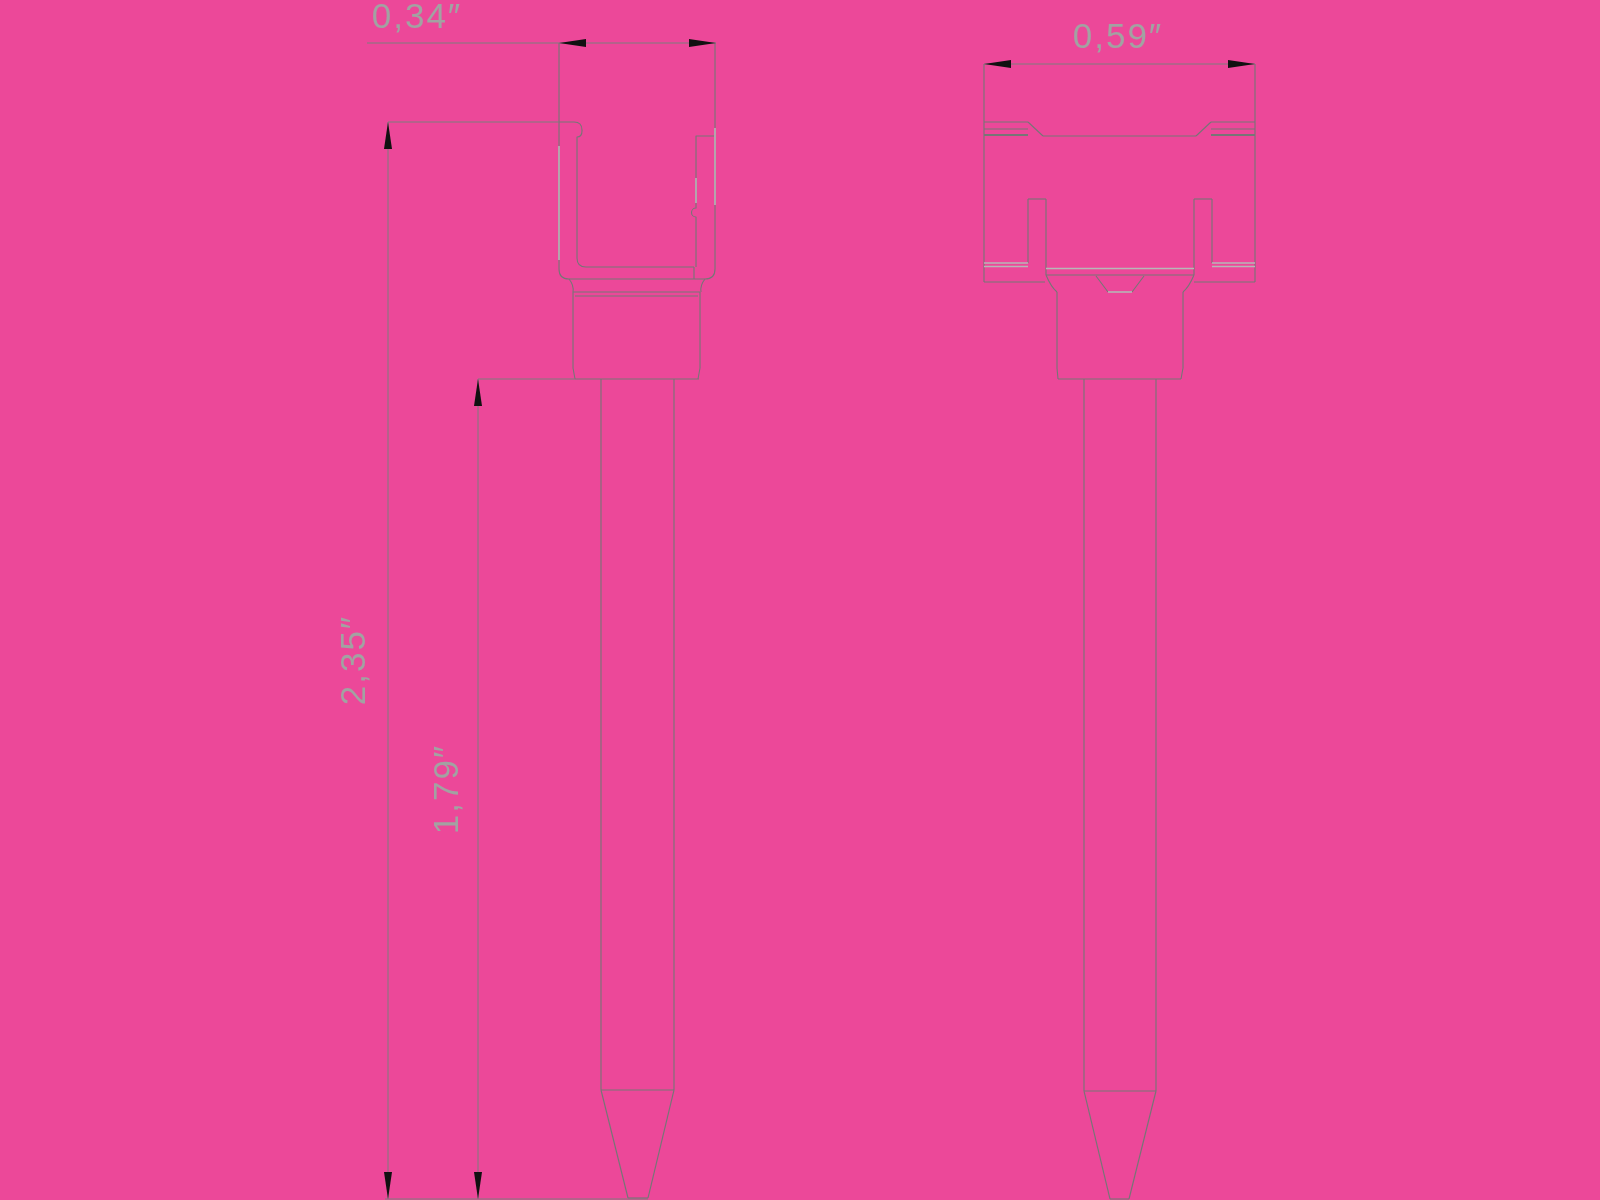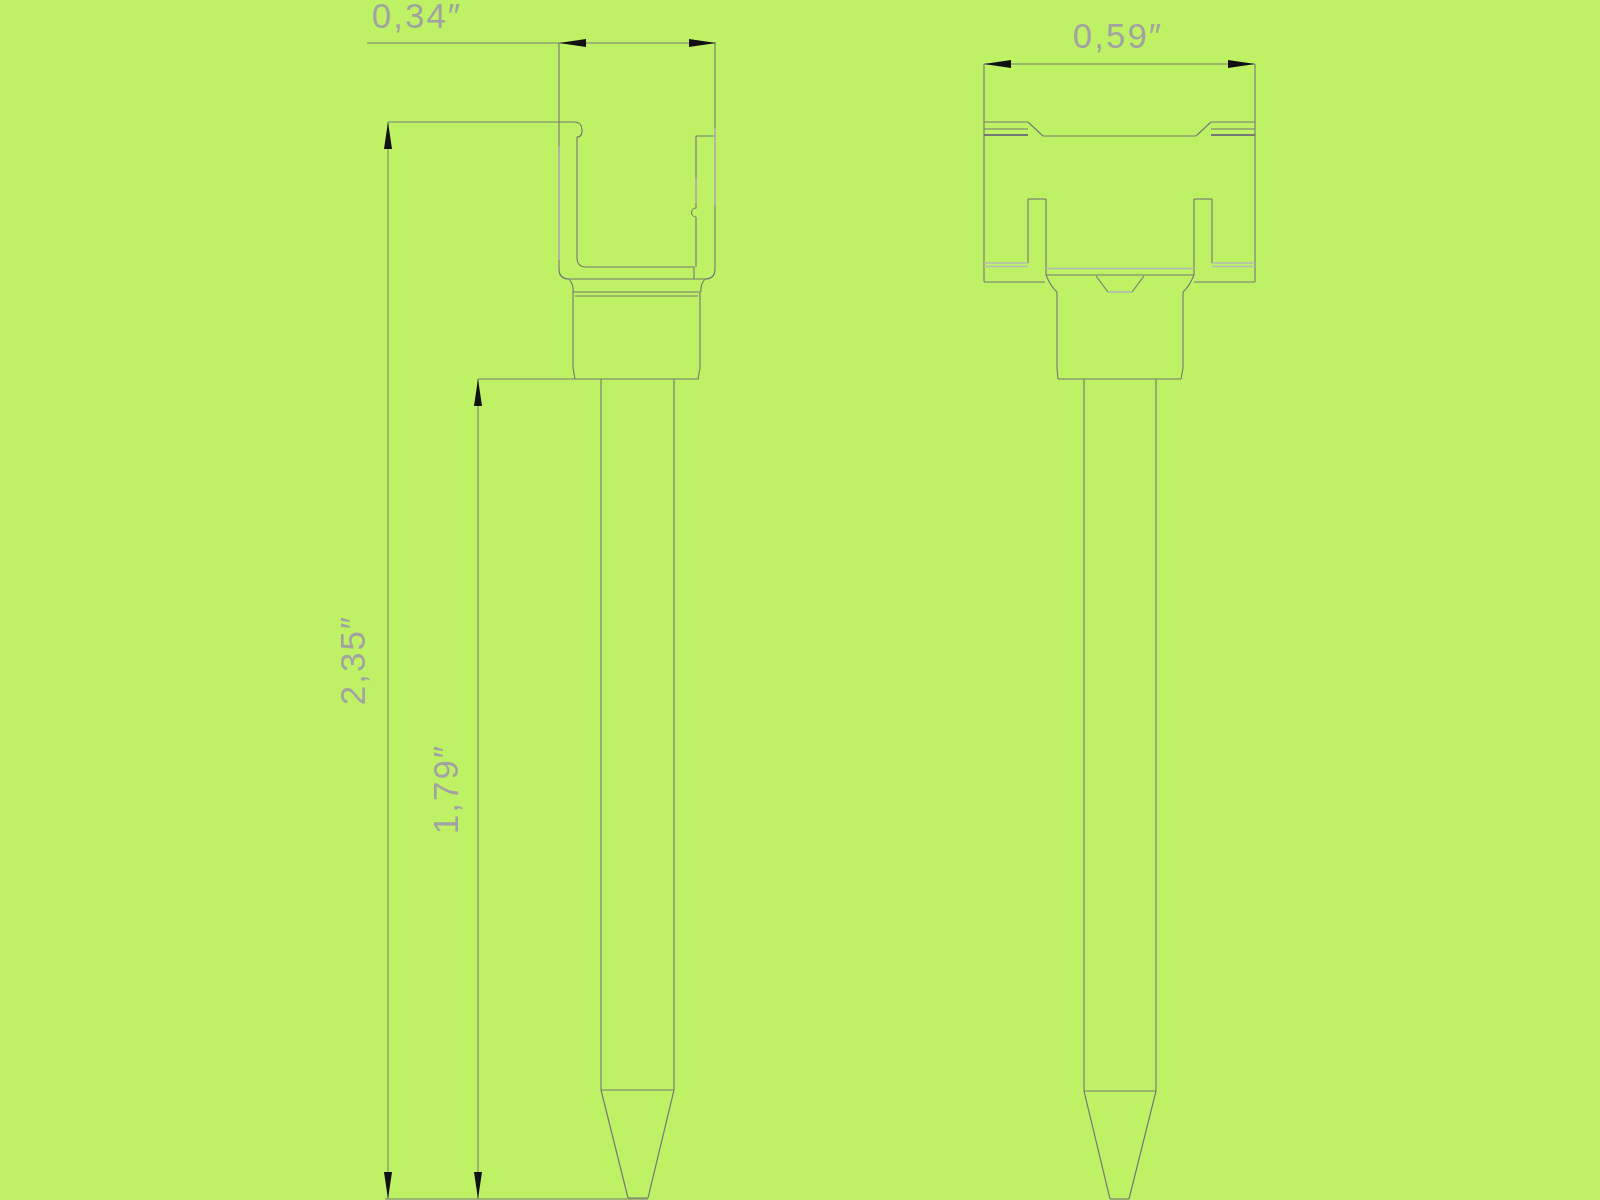--- a/index.html
+++ b/index.html
@@ -1,16 +1,16 @@
 <!DOCTYPE html>
 <html><head>
 <meta charset="utf-8">
 <style>
   html,body{margin:0;padding:0;background:#ffffff;}
-  .stage{width:1600px;height:1200px;position:relative;background:#bef264;overflow:hidden;}
+  .stage{width:1600px;height:1200px;position:relative;background:#ec4899;overflow:hidden;}
   svg{display:block;}
   .geo{fill:none;stroke-width:1.1;stroke-linecap:butt;stroke-linejoin:round;}
   .geo-light{fill:none;stroke-width:1.6;stroke-linecap:butt;}
   .geo-thick{fill:none;stroke-width:2.2;stroke-linecap:butt;}
   .dim{fill:none;stroke-width:1;stroke-linecap:butt;}
   .arrow{stroke:none;}
   .dim-text{
     font-family:"Liberation Sans","DejaVu Sans",sans-serif;
     font-size:35px;
     letter-spacing:2px;

